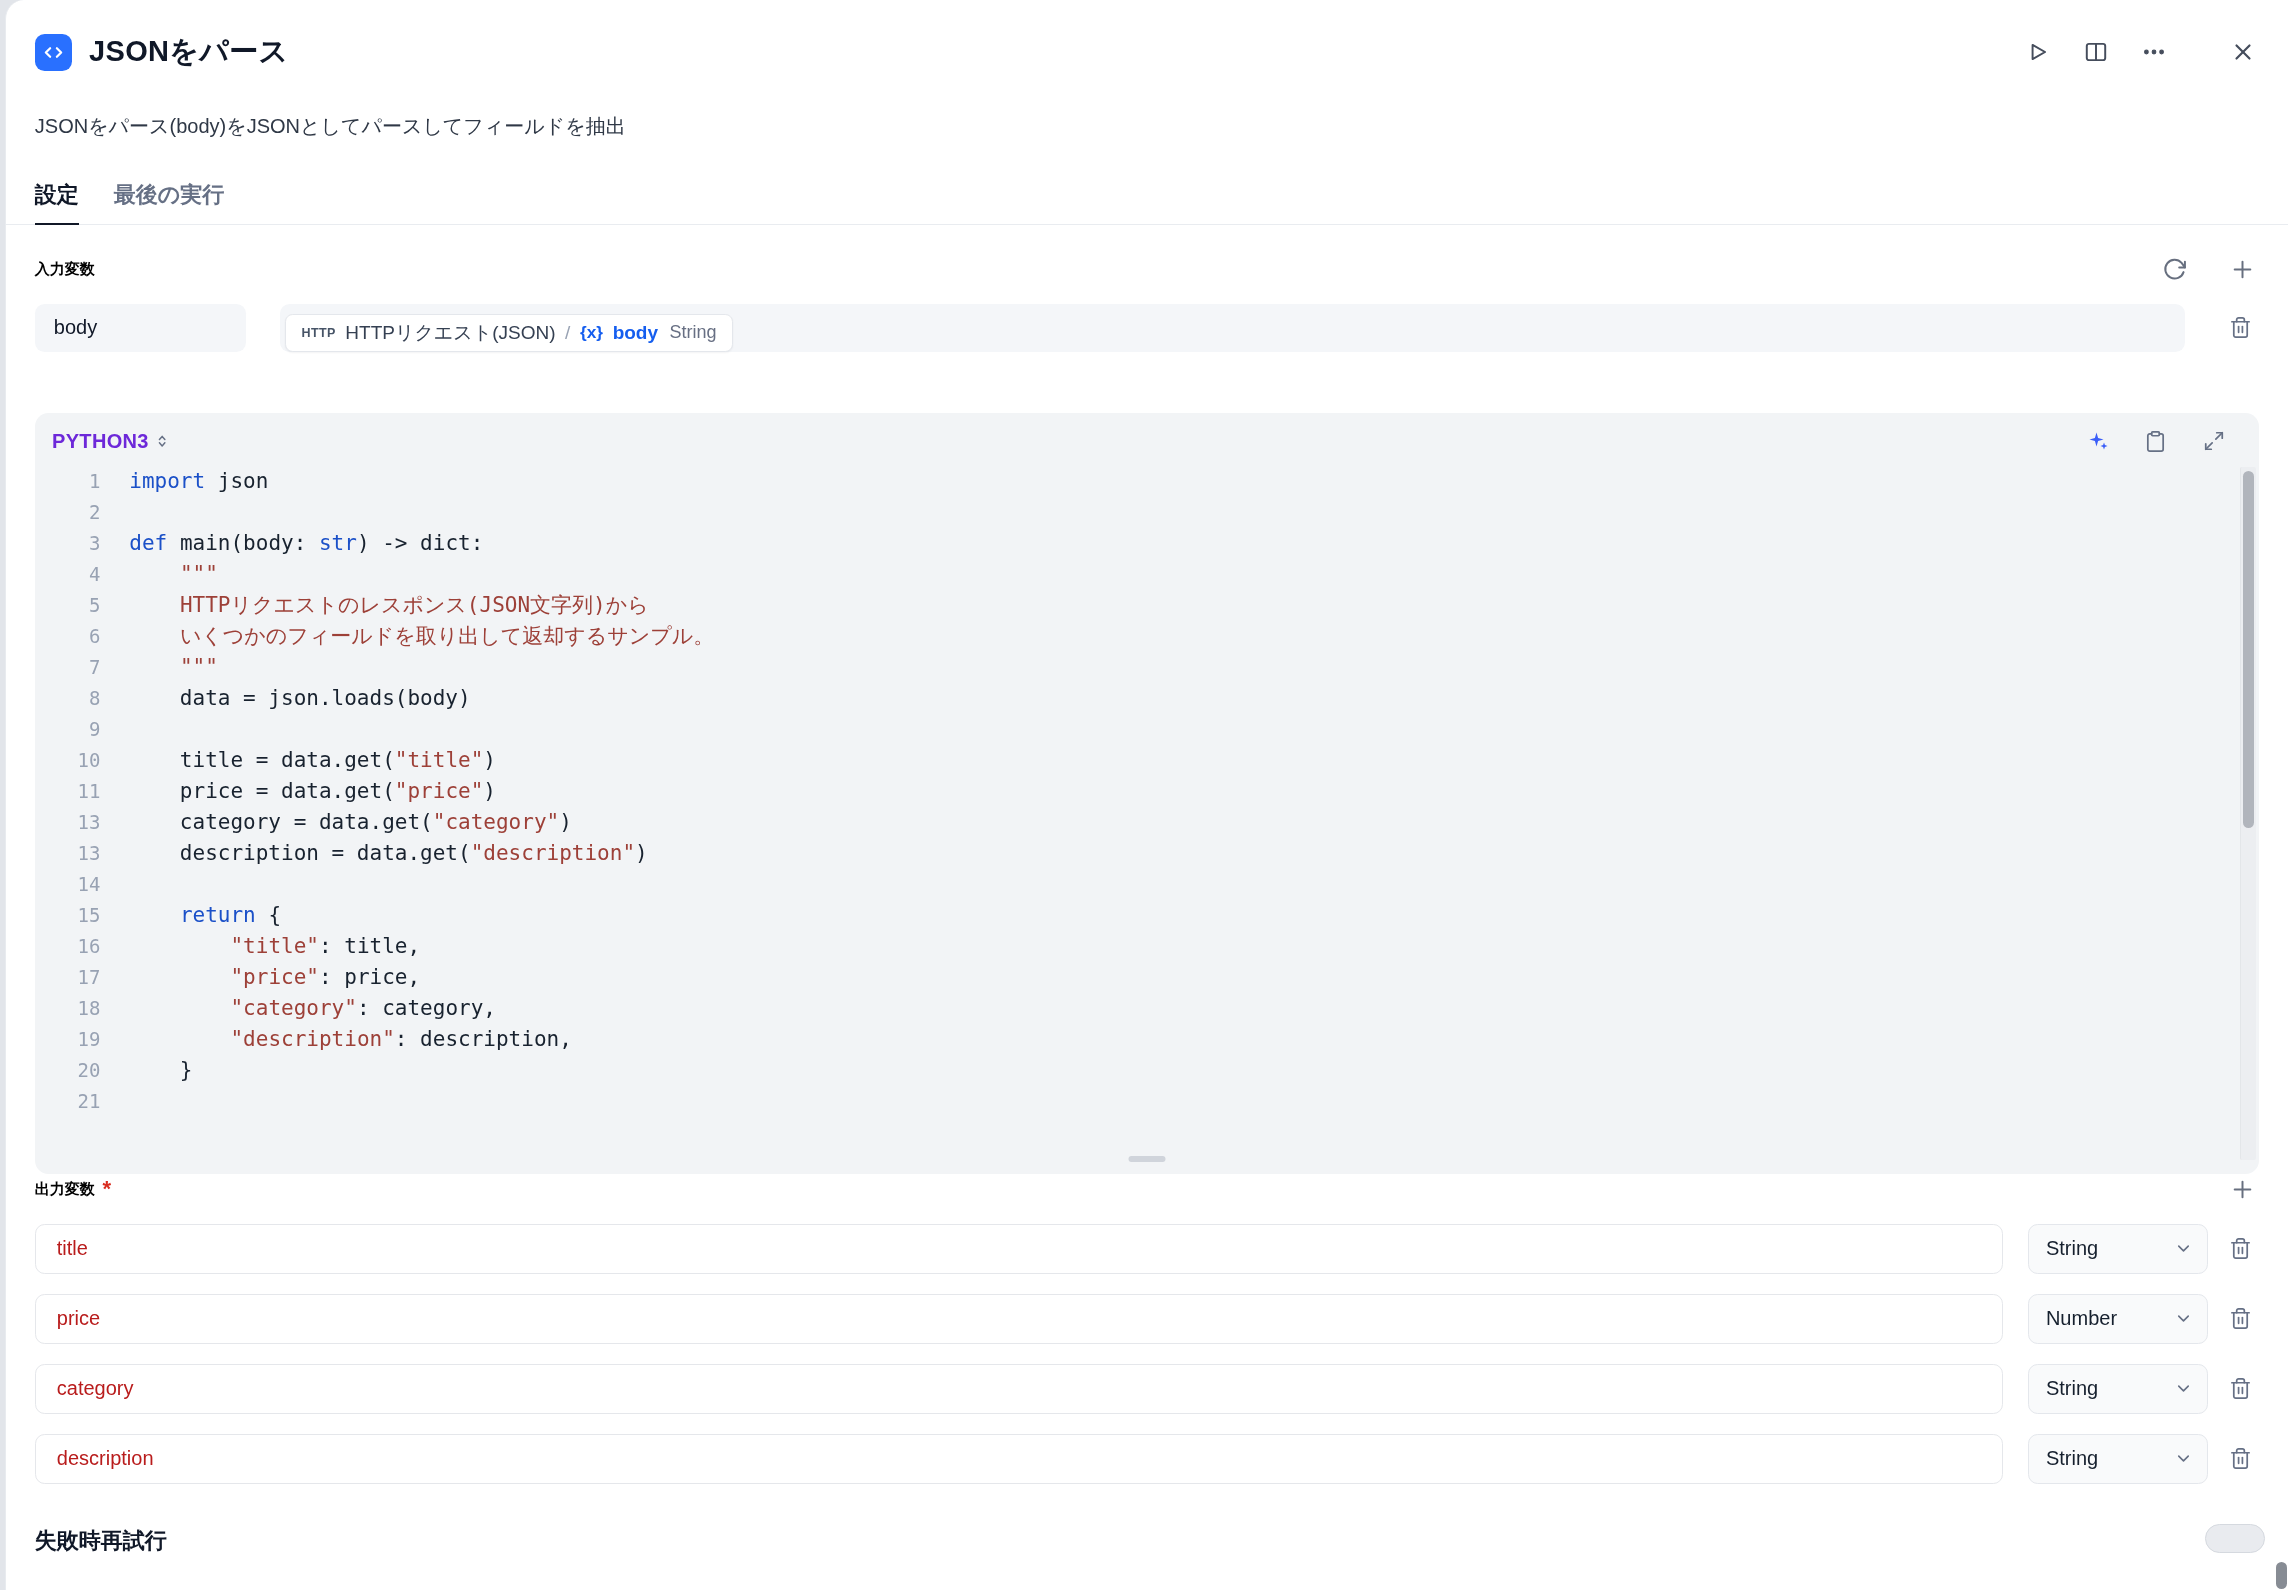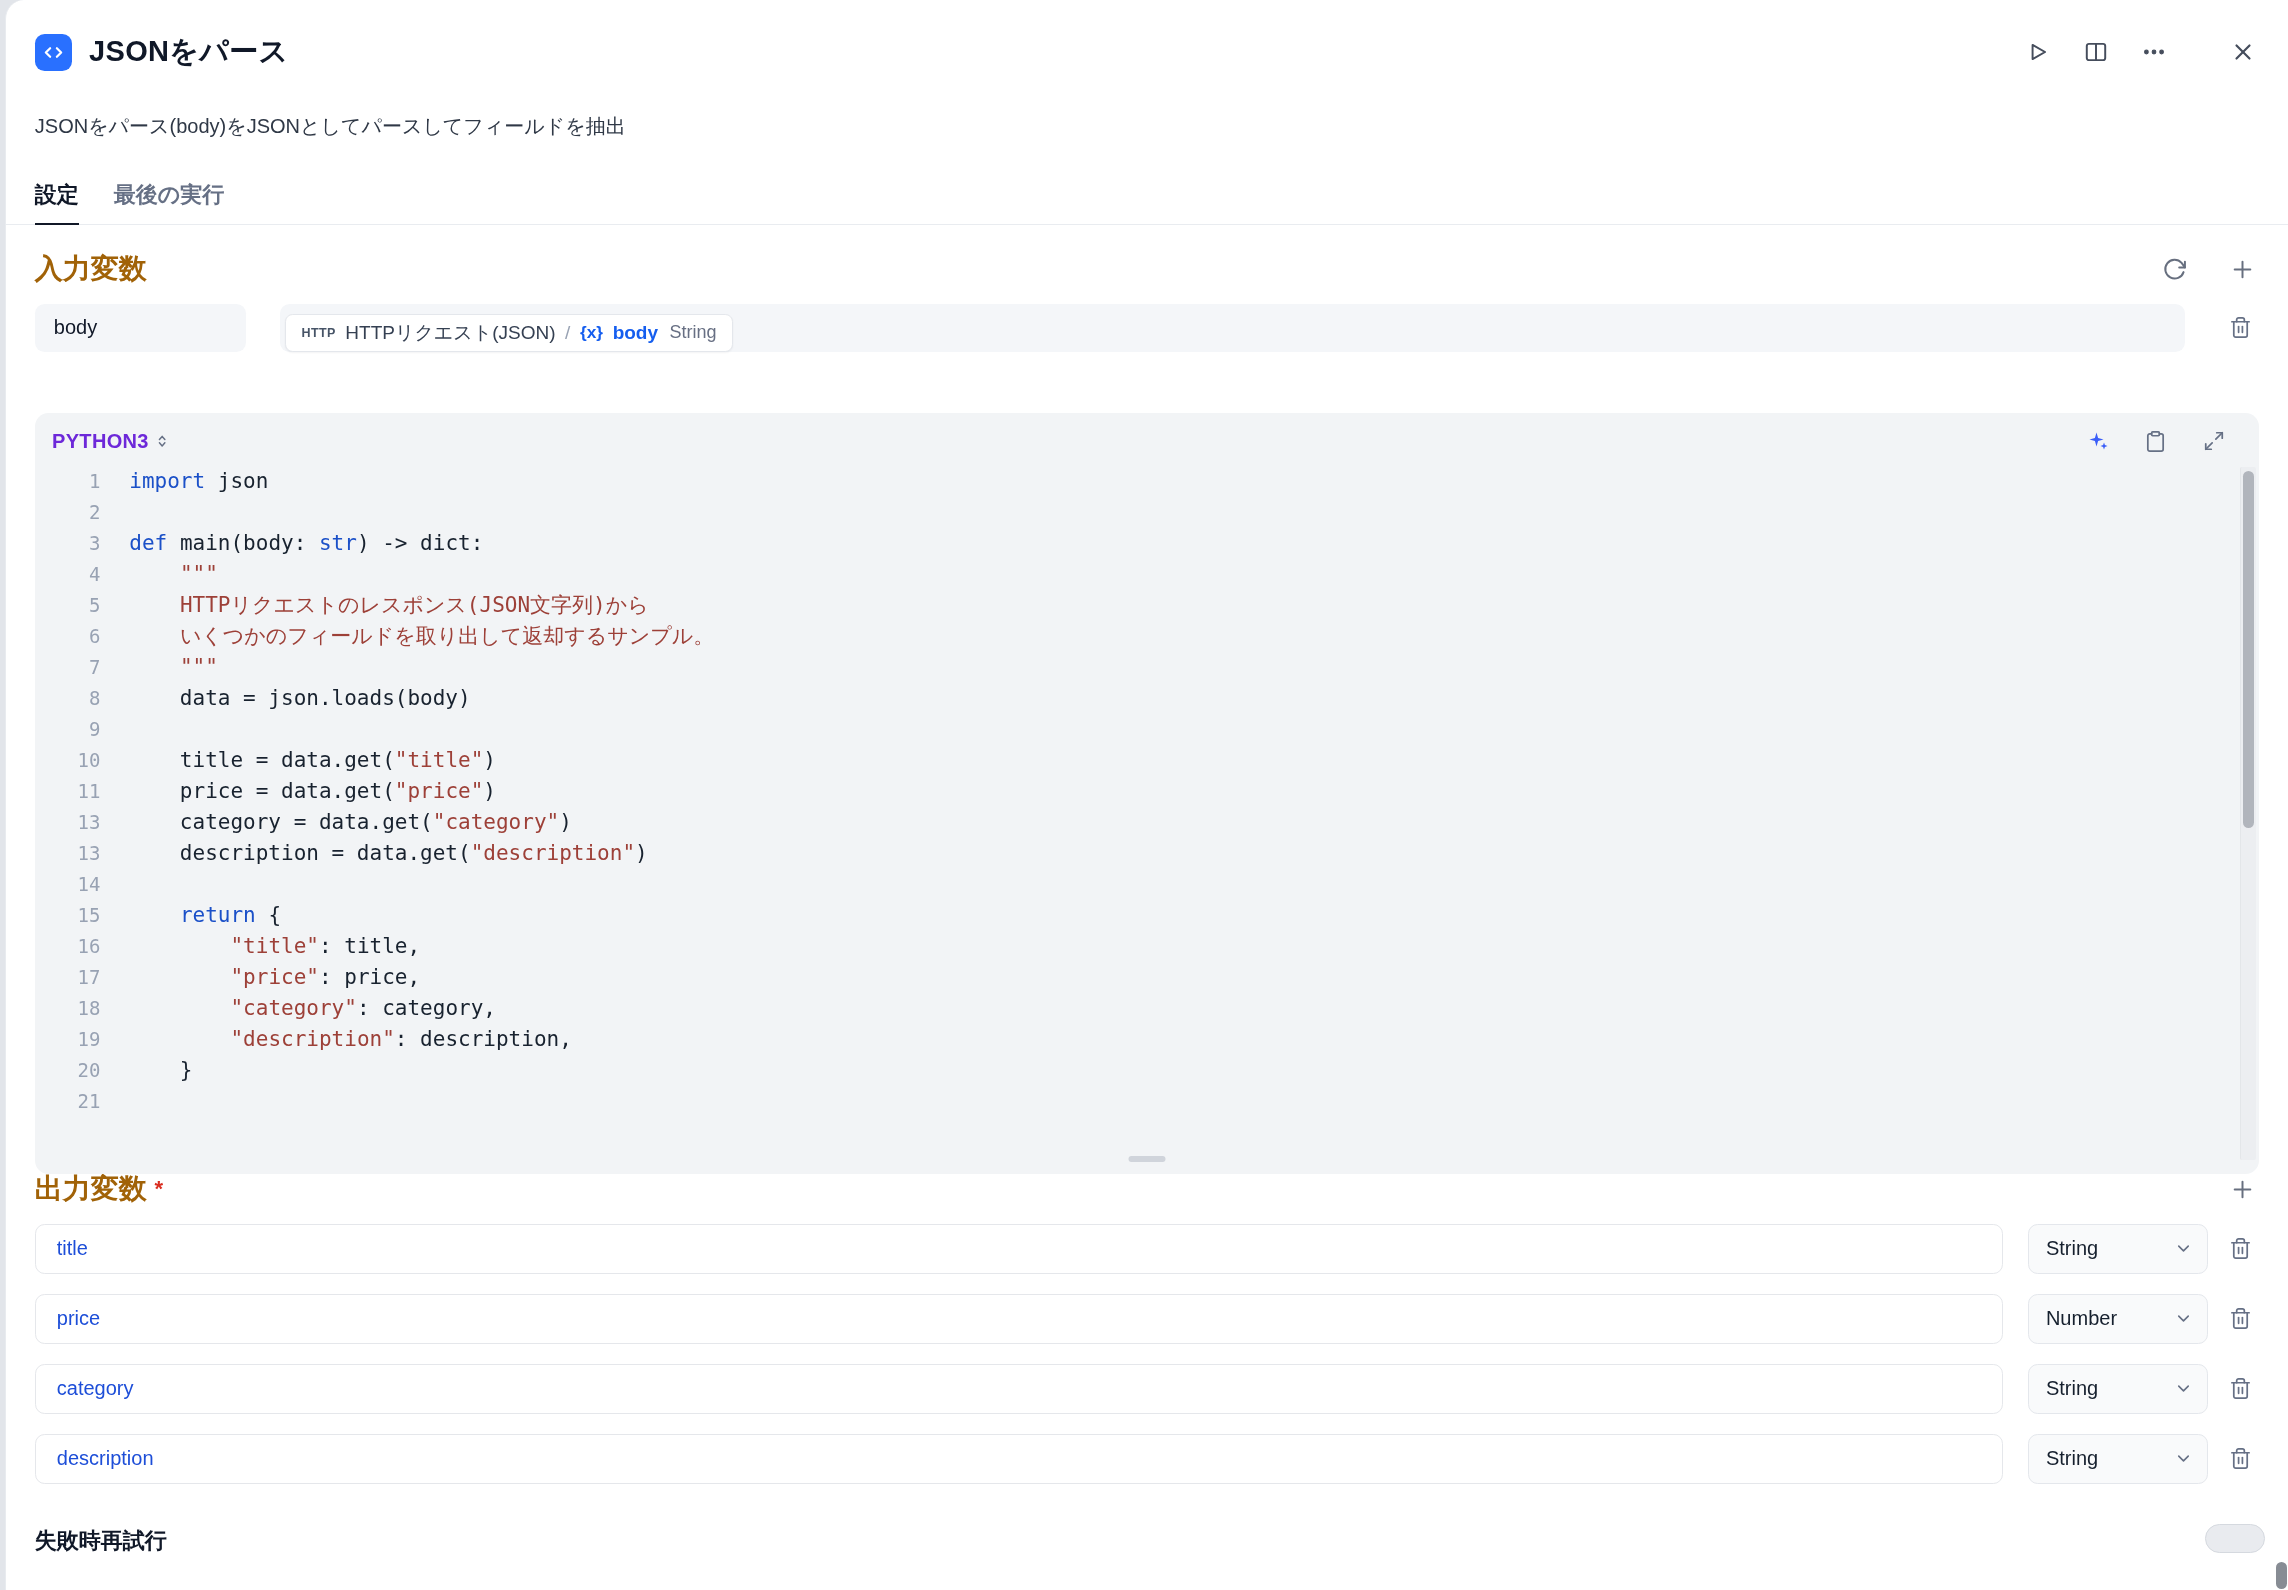--- a/index.html
+++ b/index.html
@@ -34,21 +34,21 @@
   
   .description{ margin-top:42px; font-size:20px; color:#2f3846; }
   
   .tabs{ display:flex; gap:35px; margin:40px -29px 0; padding:0 29px; border-bottom:1px solid #e9ecf0; }
   .tab{ font-size:22px; font-weight:600; padding-bottom:13.4px; border-bottom:2.9px solid transparent; margin-bottom:-1.9px; color:#667085; cursor:pointer; }
   .tab.active{ color:#101828; border-bottom-color:#111827; }
   
   .section-head{ display:flex; align-items:center; }
   .section-head.input{ margin-top:29px; height:31px; }
   .section-head.output{ height:31px; }
-  .section-title{ font-size:28px; font-weight:600; color:#a16207; }
+  .section-title{ font-size:15px; font-weight:600; color:#000000; }
   .req-mark{ color:#d92d20; font-size:22px; font-weight:600; margin-left:7.7px; }
   .section-actions{ margin-left:auto; display:flex; align-items:center; gap:35px; }
   .section-actions svg{ stroke:#676f7f; }
   
   .input-row{ margin-top:19px; height:48px; display:flex; align-items:center;gap:23px; }
   .var-name-field{
     width:211px; height:48px; background:#f4f6f9; border-radius:9.6px;
     display:flex; align-items:center; padding:0 19px;
     font-size:20px; color:#101828;
   }
@@ -99,21 +99,21 @@
   }
   .resize-handle{
     position:absolute; bottom:11.5px; left:50%; transform:translateX(-50%);
     width:37px; height:5.8px; border-radius:2.9px; background:#d0d4db; cursor:ns-resize;
   }
   
   .output-rows{ display:flex; flex-direction:column; gap:20px; margin-top:19px; }
   .out-row{ height:50px; display:flex; align-items:center; }
   .out-name{
     flex:1; height:50px; background:#fff; border:1px solid #e5e7eb; border-radius:9.6px;
-    display:flex; align-items:center; padding:0 21px; font-size:20px; color:#1d4ed8;
+    display:flex; align-items:center; padding:0 21px; font-size:20px; color:#b91c1c;
   }
   .out-type{
     width:180px; height:50px; margin-left:25px; background:#f9fafb; border:1px solid #e4e7ec;
     border-radius:9.6px; display:flex; align-items:center; padding:0 13.4px 0 17.3px;
     font-size:20px; color:#16202e; cursor:pointer;
   }
   .out-type .chev{ margin-left:auto; stroke:#667085; }
   
   .footer-row{ position:relative; margin-top:42px; height:58px; }
   .footer-label{ font-size:22px; font-weight:600; color:#101828; }

